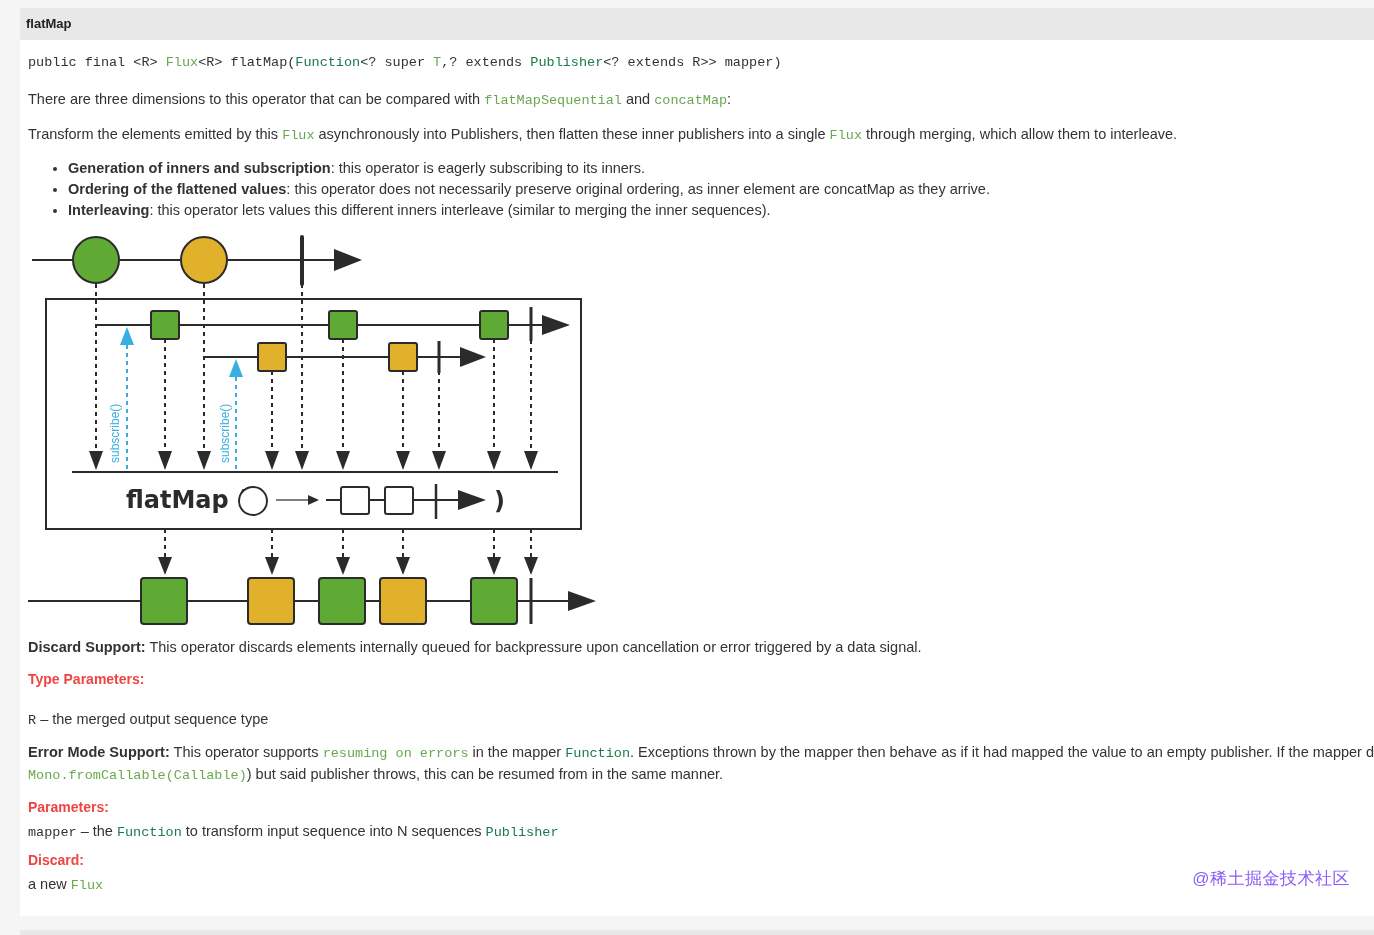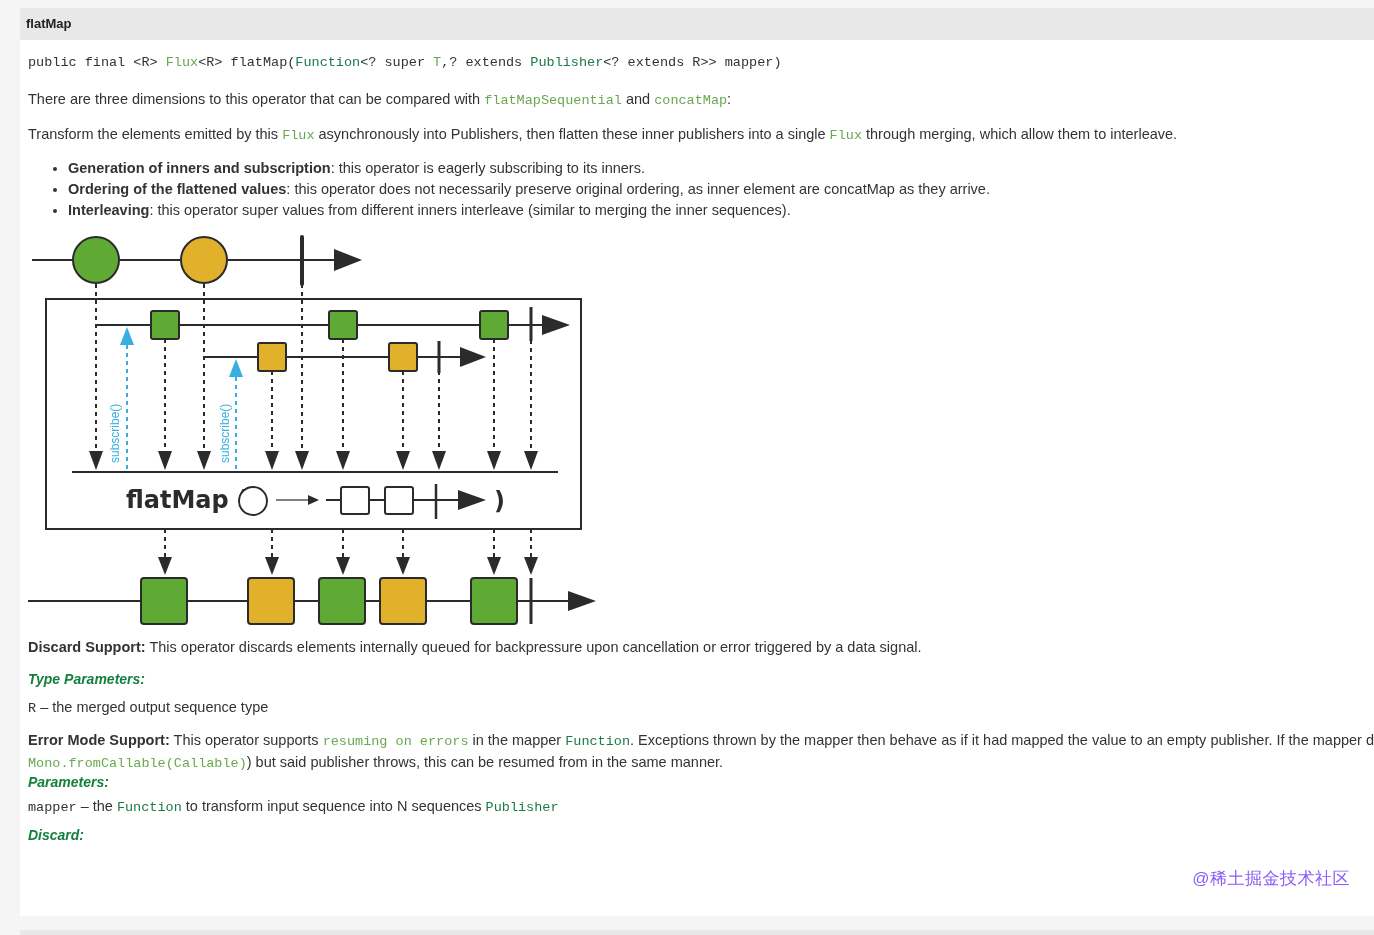--- a/index.html
+++ b/index.html
@@ -25,21 +25,21 @@
   }
   .cls { color:#6aa84f; }
   .iface { color:#1a7a4a; }
   .typ { color:#6aa84f; }
   p.block { margin:0; font-size:14.5px; line-height:21px; }
   .p1 { margin-top:13px !important; }
   .p2 { margin-top:14px !important; }
   ul.dims { margin:12px 0 0 0; padding-left:40px; font-size:14.5px; line-height:21px; }
   ul.dims li b { font-weight:bold; color:#333; }
   .diagram { position:relative; margin-top:8px; width:600px; height:400px; margin-left:-8px; }
-  .lbl { margin:0; font-size:14px; font-weight:bold; color:#15803d;font-style:italic; }
+  .lbl { margin:0; font-size:14px; font-weight:bold; color:#ef4444; }
   .val { margin:0; font-size:14.5px; color:#333; }
   .code-link { font-family:"Liberation Mono", monospace; font-size:13.5px; color:#6aa84f; }
   .code-iface { font-family:"Liberation Mono", monospace; font-size:13.5px; color:#1a7a4a; }
   .code-plain { font-family:"Liberation Mono", monospace; font-size:13.5px; color:#333; }
   .watermark {
     position:absolute; right:24px; bottom:26px;
     font-size:17px; color:#8b5cf6; letter-spacing:0.5px;
   }
   .next-header { position:absolute; left:20px; top:930px; width:1354px; height:5px; background:#e8e8e8; }
 </style>
@@ -58,21 +58,21 @@
       <span>There are three dimensions to this operator that can be compared with </span><span class="code-link">flatMapSequential</span><span> and </span><span class="code-link">concatMap</span><span>:</span>
     </p>
 
     <p class="block p1">
       <span>Transform the elements emitted by this </span><span class="code-link">Flux</span><span> asynchronously into Publishers, then flatten these inner publishers into a single </span><span class="code-link">Flux</span><span> through merging, which allow them to interleave.</span>
     </p>
 
     <ul class="dims">
       <li><b>Generation of inners and subscription</b><span>: this operator is eagerly subscribing to its inners.</span></li>
       <li><b>Ordering of the flattened values</b><span>: this operator does not necessarily preserve original ordering, as inner element are concatMap as they arrive.</span></li>
-      <li><b>Interleaving</b><span>: this operator super values from different inners interleave (similar to merging the inner sequences).</span></li>
+      <li><b>Interleaving</b><span>: this operator lets values this different inners interleave (similar to merging the inner sequences).</span></li>
     </ul>
 
     <div class="diagram">
       <svg width="600" height="400" viewBox="0 0 600 400" xmlns="http://www.w3.org/2000/svg">
         <defs>
           <marker id="ah" markerWidth="10" markerHeight="10" refX="5" refY="9" orient="0" markerUnits="userSpaceOnUse">
             <path d="M0,0 L10,0 L5,10 Z" fill="#2b2b2b"></path>
           </marker>
         </defs>
 
@@ -182,34 +182,37 @@
           <rect x="451" y="349" width="46" height="46" rx="3" fill="#5faa35" stroke="#2b2b2b" stroke-width="2"></rect>
         </g>
       </svg>
     </div>
 
     <p class="block" style="margin-top:8px">
       <b>Discard Support:</b><span> This operator discards elements internally queued for backpressure upon cancellation or error triggered by a data signal.</span>
     </p>
 
     <p class="lbl" style="margin-top:13px; font-size:14px">Type Parameters:</p>
-    <p class="val" style="margin-top:12px">
+    <p class="val" style="margin-top:24px">
       <span class="code-plain">R</span><span> – the merged output sequence type</span>
     </p>
 
     <p class="block" style="margin-top:14px; white-space:nowrap;">
       <b>Error Mode Support:</b><span> This operator supports </span><span class="code-link">resuming on errors</span><span> in the mapper </span><span class="code-iface">Function</span><span>. Exceptions thrown by the mapper then behave as if it had mapped the value to an empty publisher. If the mapper does map to a scalar publisher (an optimization in which the value can be resolved immediately without subscribing to the publisher, e.g. a</span>
     </p>
     <p class="block">
       <span class="code-link">Mono.fromCallable(Callable)</span><span>) but said publisher throws, this can be resumed from in the same manner.</span>
     </p>
 
-    <p class="lbl" style="margin-top:0">Parameters:</p>
+    <p class="lbl" style="margin-top:13px">Parameters:</p>
     <p class="val" style="margin-top:8px">
       <span class="code-plain">mapper</span><span> – the </span><span class="code-iface">Function</span><span> to transform input sequence into N sequences </span><span class="code-iface">Publisher</span>
     </p>
 
     <p class="lbl" style="margin-top:12px">Discard:</p>
+    <p class="val" style="margin-top:8px">
+      <span>a new </span><span class="code-link">Flux</span>
+    </p>
   </div>
 
   <div class="watermark">@稀土掘金技术社区</div>
 </div>
 <div class="next-header"></div>
 
 </body></html>

